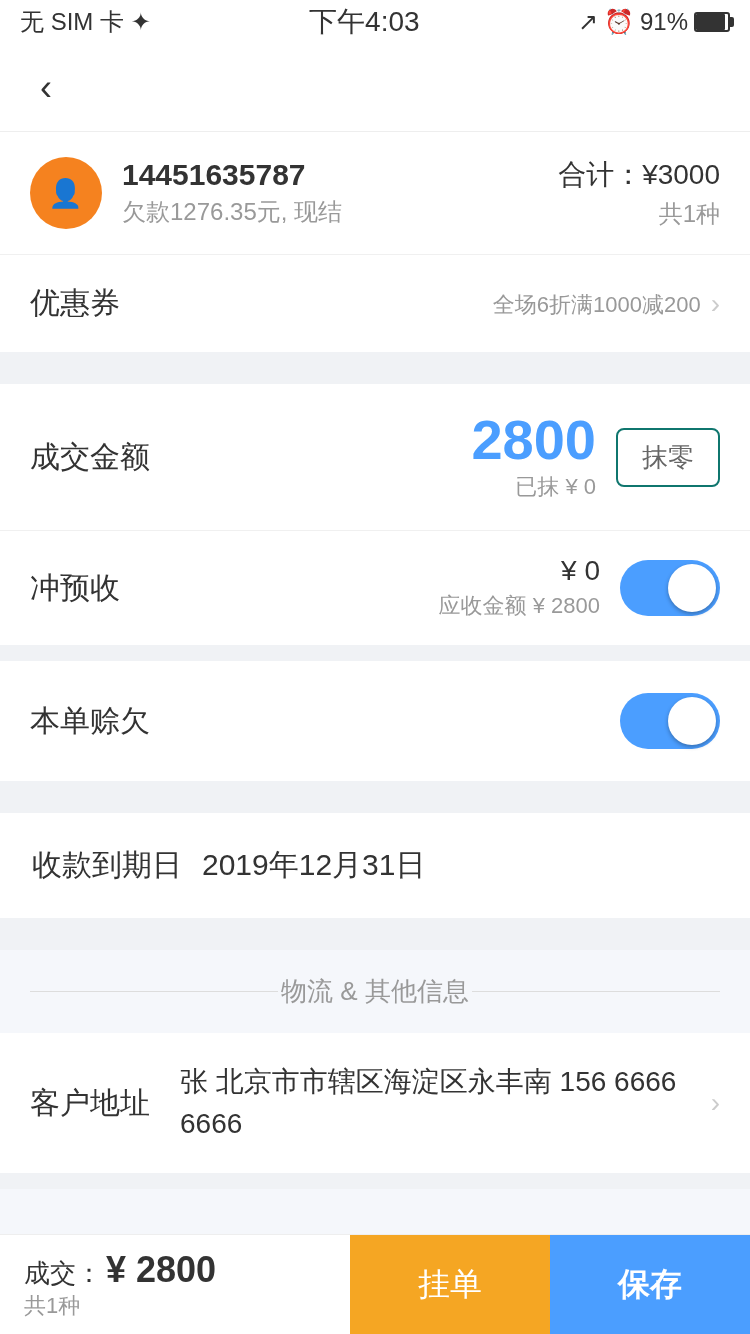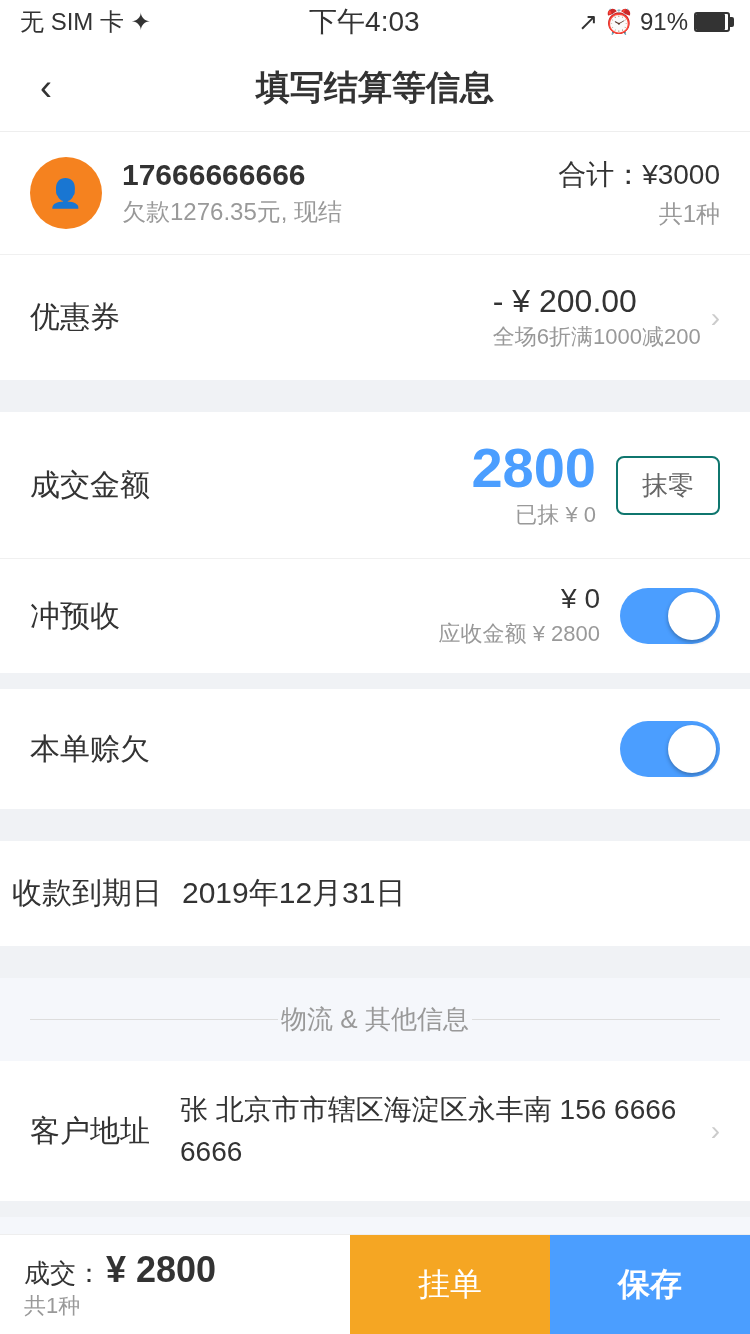--- a/index.html
+++ b/index.html
@@ -252,21 +252,21 @@
     }
     .debit-label {
       font-size: 30px;
       color: #333;
     }
 
     
     .due-date-row {
       display: flex;
       align-items: center;
-      padding: 32px 12px;
+      padding: 32px 32px;
       background: #fff;
       margin-bottom: 16px;
       gap: 20px;
     }
     .due-date-label {
       font-size: 30px;
       color: #333;
       flex-shrink: 0;
     }
     .due-date-value {
@@ -392,45 +392,43 @@
     <span>91%</span>
     <span style="display:inline-block;width:36px;height:20px;border:2px solid #333;border-radius:3px;position:relative;vertical-align:middle;">
       <span style="display:block;width:91%;height:100%;background:#333;border-radius:1px;"></span>
       <span style="position:absolute;right:-6px;top:50%;transform:translateY(-50%);width:4px;height:10px;background:#333;border-radius:0 2px 2px 0;"></span>
     </span>
   </div>
 </div>
 
 <div class="nav-bar">
   <div class="nav-back">‹</div>
-  <div class="nav-title">填写结算等信息</div>
 </div>
 
 <div class="section">
   <div class="customer-row">
     <div class="customer-left">
       <div class="avatar">
         <span>👤</span>
       </div>
       <div class="customer-info">
-        <div class="phone">17666666666</div>
+        <div class="phone">14451635787</div>
         <div class="debt">欠款1276.35元, 现结</div>
       </div>
     </div>
     <div class="customer-right">
       <div class="total-amount">合计：¥3000</div>
       <div class="total-count">共1种</div>
     </div>
   </div>
 
   <div class="coupon-row">
     <div class="coupon-label">优惠券</div>
     <div class="coupon-right">
       <div>
-        <div class="coupon-discount">- ¥ 200.00</div>
         <div class="coupon-desc">全场6折满1000减200</div>
       </div>
       <div class="chevron">›</div>
     </div>
   </div>
 </div>
 
 <div class="divider-section"></div>
 
 <div class="amount-section">

